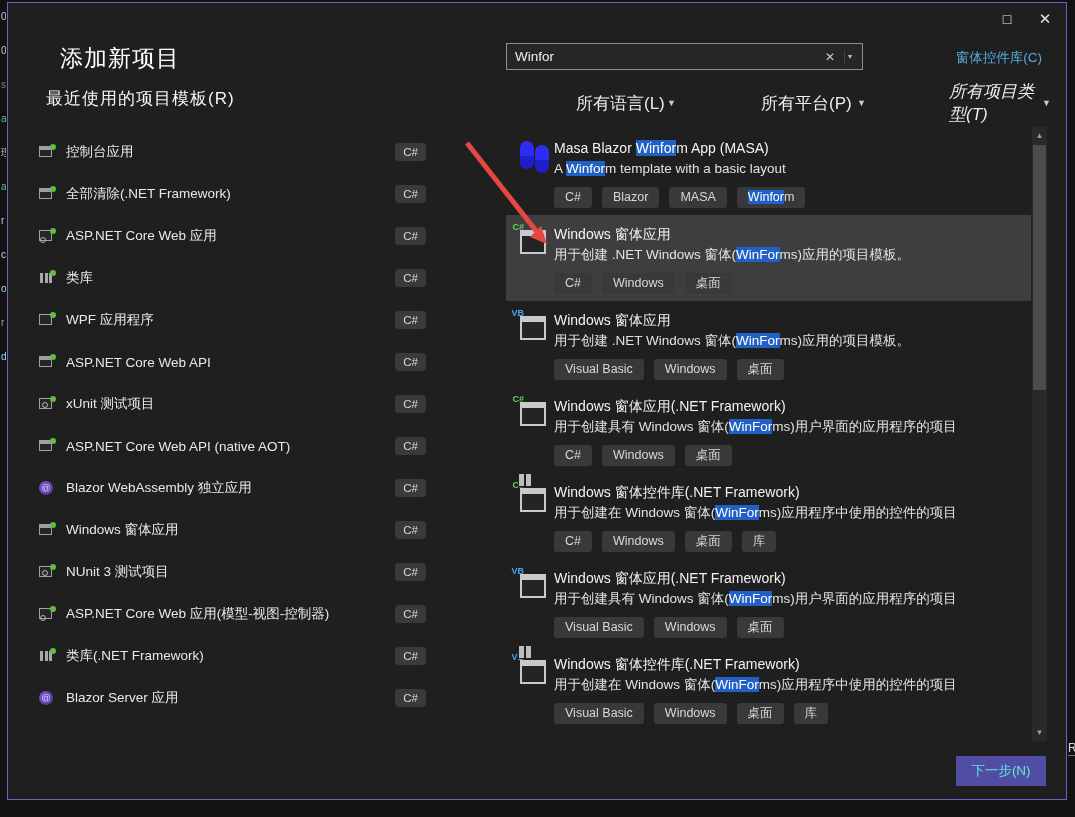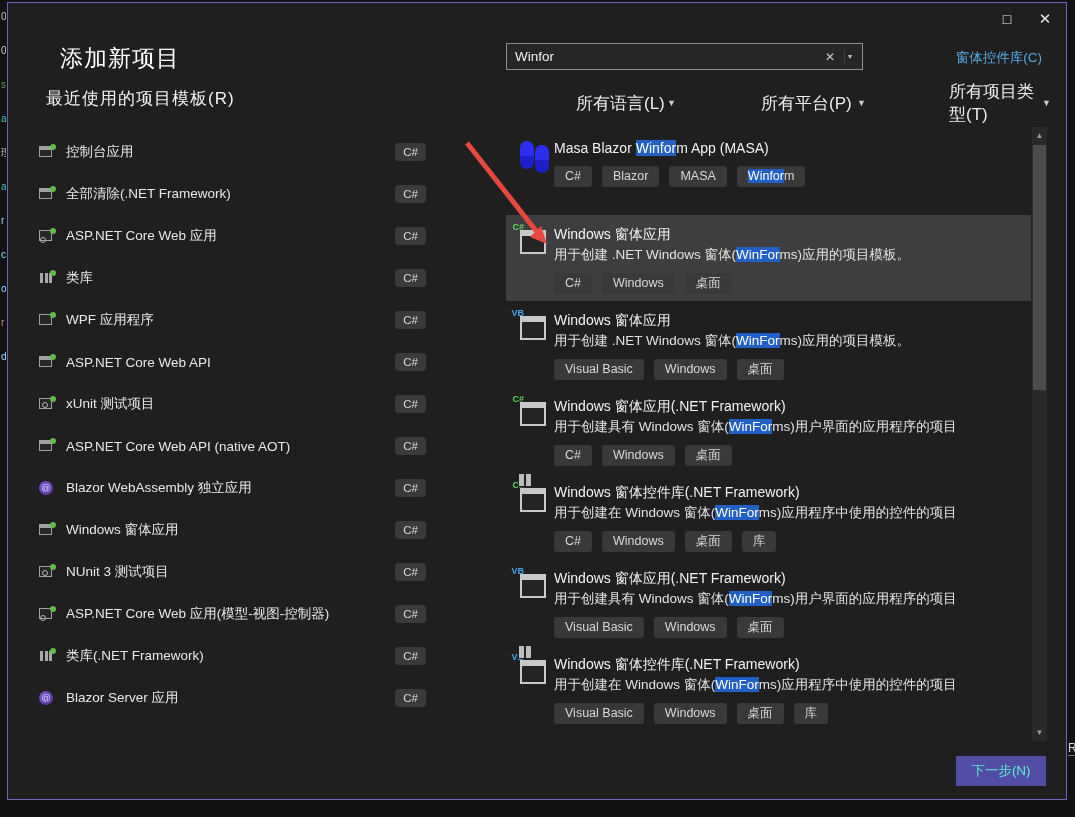--- a/index.html
+++ b/index.html
@@ -57,21 +57,21 @@
   .search-clear{color:#cccccc;font-size:12px;padding:0 7px;cursor:default;}
   .search-caret{color:#bbbbbb;font-size:9px;padding:0 8px 0 2px;border-left:1px solid #4a4a4a;height:17px;display:flex;align-items:center;}
   .clear-all{position:absolute;right:24px;top:46px;font-size:13.5px;color:var(--link-blue);cursor:default;}
 
   .filters{position:absolute;left:528px;top:86px;width:515px;height:28px;}
   .filter{position:absolute;top:0;height:28px;display:flex;align-items:center;justify-content:space-between;cursor:default;}
   .filter .f-label{font-size:17px;color:#ececec;margin-left:40px;}
   .filter .f-caret{font-size:9px;color:#cccccc;}
   .filter.f1{left:0;width:140px;}
   .filter.f2{left:185px;width:145px;}
-  .filter.f3{left:373px;width:142px;}
+  .filter.f3{left:373px;width:142px;font-style:italic;}
 
   
   .results{position:absolute;left:498px;top:126px;width:525px;}
   .res-row{height:86px;box-sizing:border-box;padding:9px 0 0 14px;display:flex;cursor:default;}
   .res-row.selected{background:var(--selected-row);}
   .res-icon{width:34px;flex:0 0 34px;position:relative;margin-top:3px;}
   .res-title{font-size:14px;color:#f2f2f2;line-height:20px;white-space:nowrap;}
   .res-desc{font-size:13.5px;color:#e2e2e2;line-height:20px;margin-top:1px;white-space:nowrap;}
   .hl{background:var(--hl-blue);color:#ffffff;}
   .tag-row{display:flex;gap:10px;margin-top:8px;}
@@ -283,20 +283,21 @@
       <span class="f-label">所有项目类型(T)</span>
       <span class="f-caret">▼</span>
     </div>
   </div>
 
   <div class="results" id="results-list">
       <div class="res-row">
         <span class="res-icon"><span class="masa"><i class="l"></i><i class="r"></i></span></span>
         <div>
           <div class="res-title"><span>Masa Blazor </span><span class="hl">Winfor</span><span>m App (MASA)</span></div>
+          <div class="res-desc"><span>A </span><span class="hl">Winfor</span><span>m template with a basic layout</span></div>
           <div class="tag-row">
             <span class="tag"><span>C#</span></span>
             <span class="tag"><span>Blazor</span></span>
             <span class="tag"><span>MASA</span></span>
             <span class="tag"><span class="hl">Winfor</span><span>m</span></span>
           </div>
         </div>
       </div>
       <div class="res-row selected">
         <span class="res-icon"><span class="big-win"><span class="bw-frame"></span><span class="bw-lang cs">C#</span></span></span>

